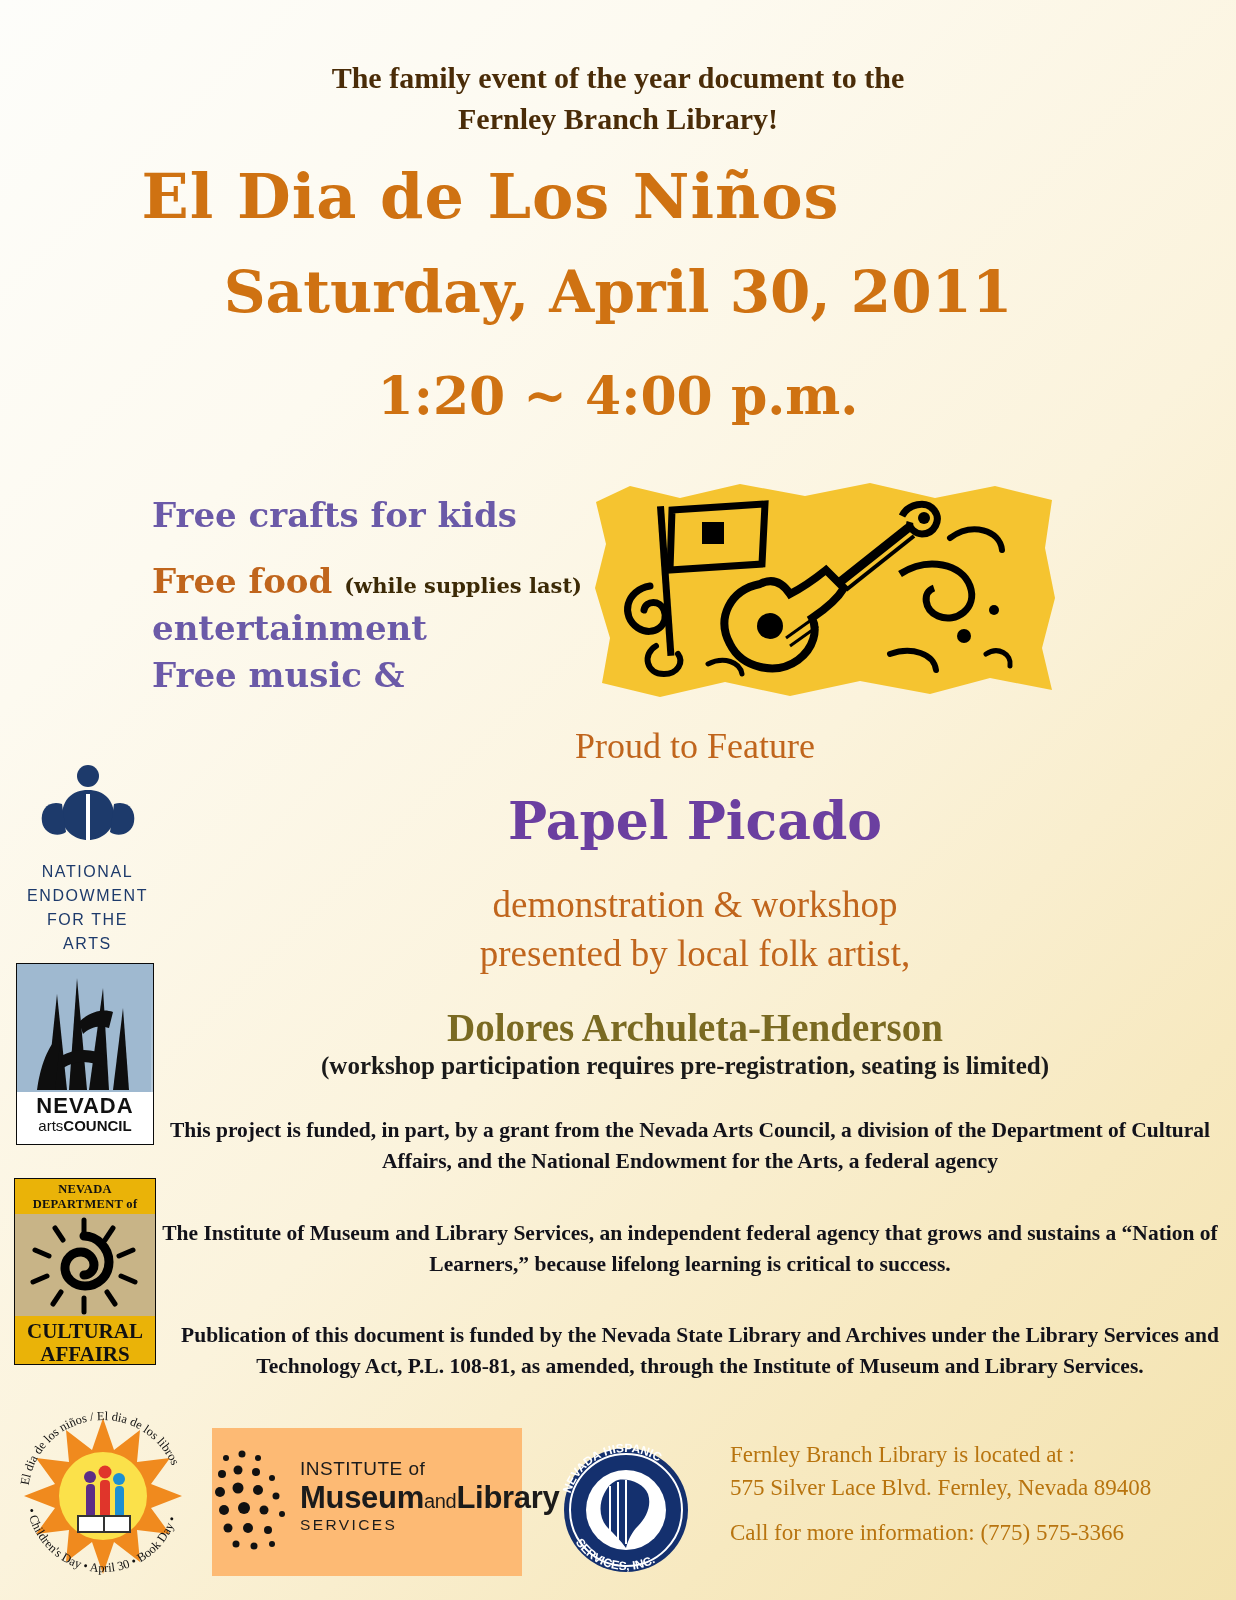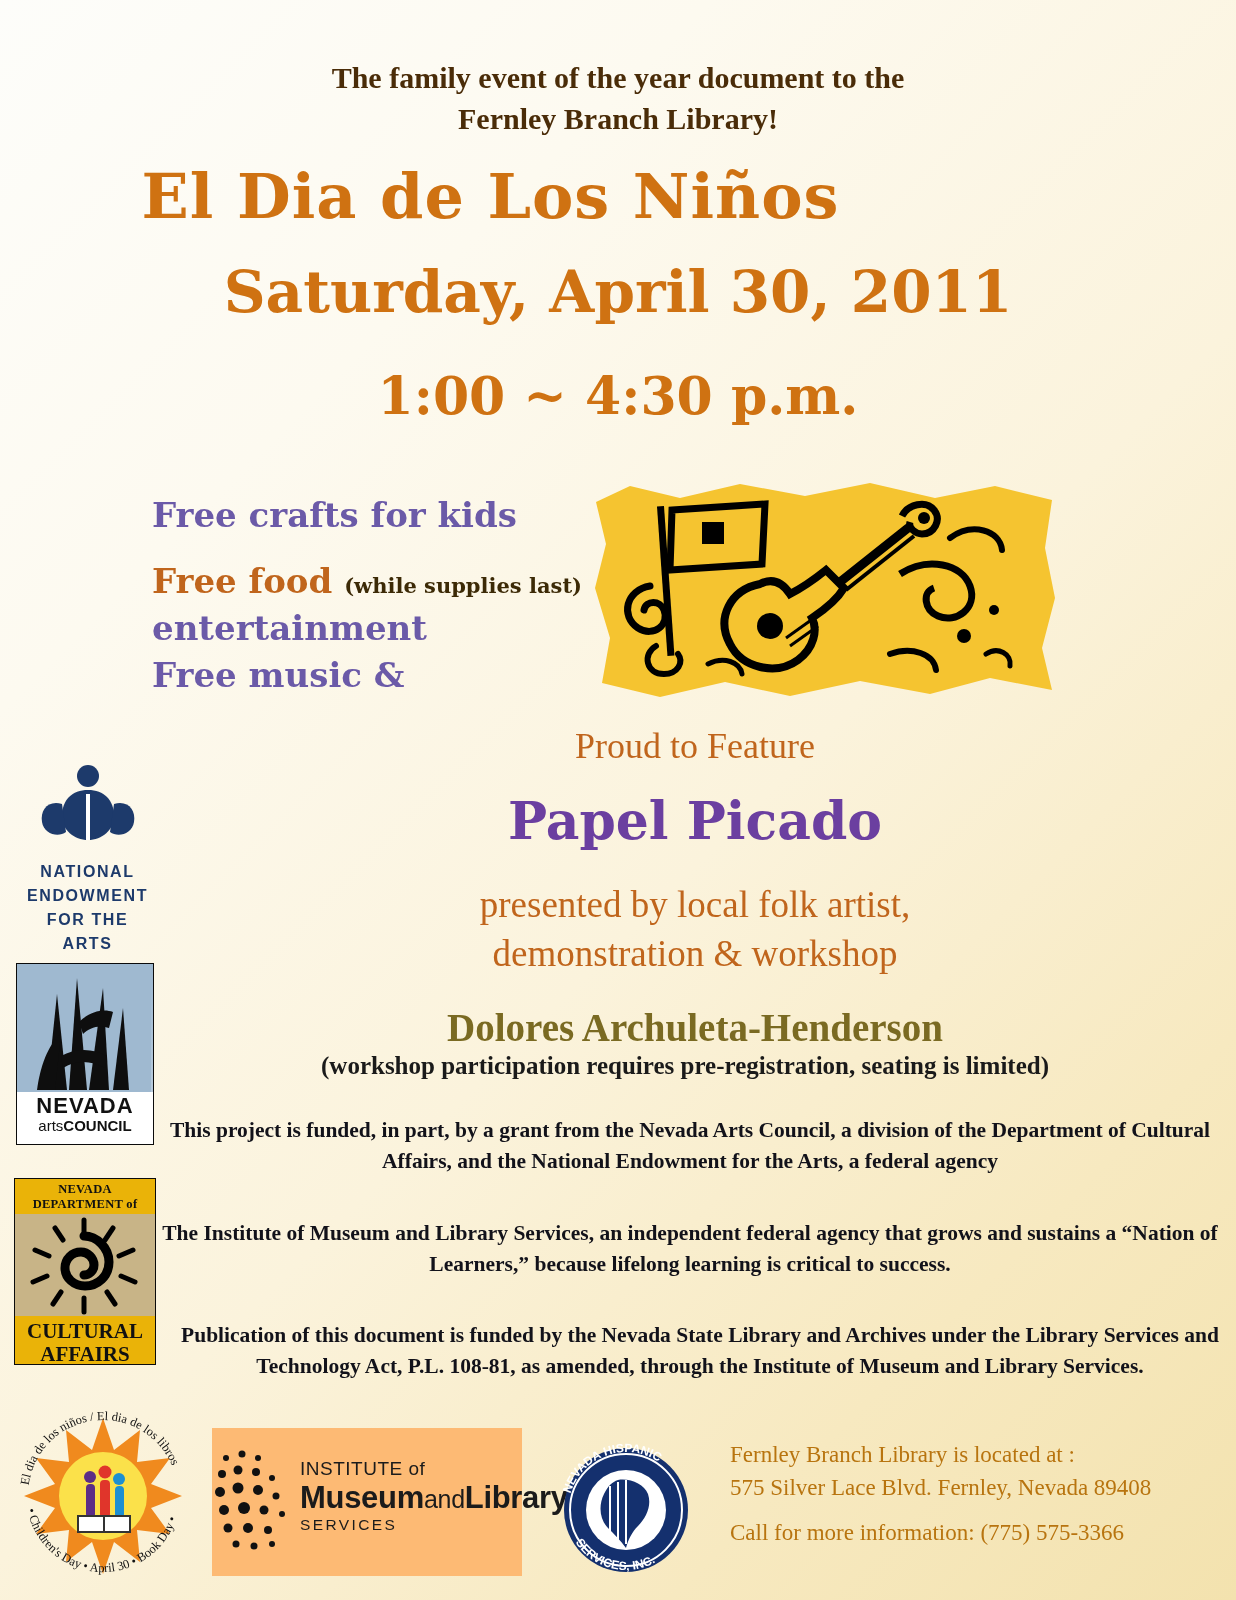--- a/index.html
+++ b/index.html
@@ -167,21 +167,21 @@
     position: absolute;
     top: 760px;
     left: 20px;
     width: 135px;
     text-align: center;
   }
   .nea-text {
     color: #1d3a6b;
     font-family: "Liberation Sans", sans-serif;
     font-size: 16px;
-    font-weight: bold;
+    font-weight: normal;
     letter-spacing: 1.6px;
     line-height: 1.5;
     margin-top: 6px;
   }
   .nac {
     position: absolute;
     top: 963px;
     left: 16px;
     width: 136px;
     height: 180px;
@@ -270,21 +270,21 @@
   }
   .imls-text {
     position: absolute;
     left: 88px;
     top: 30px;
     font-family: "Liberation Sans", sans-serif;
     color: #1b1b1b;
   }
   .imls-text .t1 { font-size: 19px; letter-spacing: 0.5px; }
   .imls-text .t2 { font-size: 31px; font-weight: bold; letter-spacing: -0.3px; }
-  .imls-text .t2 span.small { font-size: 25px; font-weight: normal; }
+  .imls-text .t2 span.small { font-size: 20px; font-weight: normal; }
   .imls-text .t3 { font-size: 15.5px; letter-spacing: 2.4px; }
 
   .nhsi {
     position: absolute;
     top: 1432px;
     left: 548px;
     width: 155px;
     height: 150px;
   }
 
@@ -314,21 +314,21 @@
 
 <div class="poster">
 
   <div class="intro">
     <div>The family event of the year document to the</div>
     <div>Fernley Branch Library!</div>
   </div>
 
   <div class="title-es">El Dia de Los Niños</div>
   <div class="date-line">Saturday, April 30, 2011</div>
-  <div class="time-line">1:00 ~ 4:30 p.m.</div>
+  <div class="time-line">1:20 ~ 4:00 p.m.</div>
 
   <div class="free-list">
     <div class="free-1">Free crafts for kids</div>
     <div class="free-2">
       <span>Free food</span>
       <span class="small">(while supplies last)</span>
     </div>
     <div class="free-3">
       <div>entertainment</div>
       <div>Free music &amp;</div>
@@ -365,22 +365,22 @@
         <circle cx="404" cy="132" r="5"></circle>
         <path d="M396,176 C408,168 422,176 420,188" fill="none" stroke="#000" stroke-width="5" stroke-linecap="round"></path>
         <path d="M118,186 C134,178 150,184 152,196" fill="none" stroke="#000" stroke-width="5" stroke-linecap="round"></path>
       </g>
     </svg>
   </div>
 
   <div class="feature-intro">Proud to Feature</div>
   <div class="feature-title">Papel Picado</div>
   <div class="feature-sub">
+    <div>demonstration &amp; workshop</div>
     <div>presented by local folk artist,</div>
-    <div>demonstration &amp; workshop</div>
   </div>
   <div class="artist-name">Dolores Archuleta-Henderson</div>
   <div class="artist-note">(workshop participation requires pre-registration, seating is limited)</div>
 
   <div class="para para-1">This project is funded, in part, by a grant from the Nevada Arts Council, a division of the Department of Cultural Affairs, and the National Endowment for the Arts, a federal agency</div>
   <div class="para para-2">The Institute of Museum and Library Services, an independent federal agency that grows and sustains a “Nation of Learners,” because lifelong learning is critical to success.</div>
   <div class="para para-3">Publication of this document is funded by the Nevada State Library and Archives under the Library Services and Technology Act, P.L. 108-81, as amended, through the Institute of Museum and Library Services.</div>
 
   <div class="nea">
     <svg viewBox="0 0 120 90" width="120" height="90">

